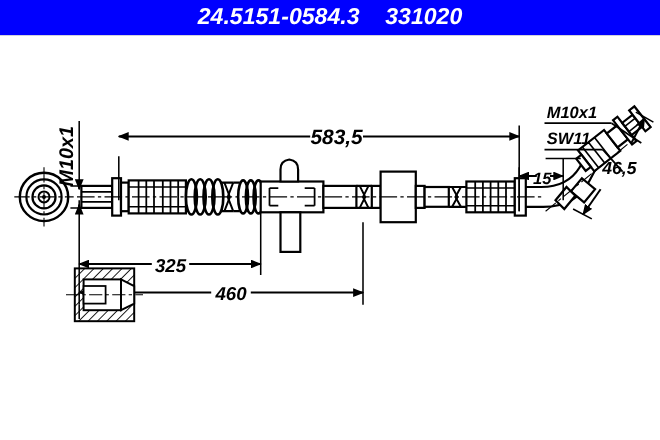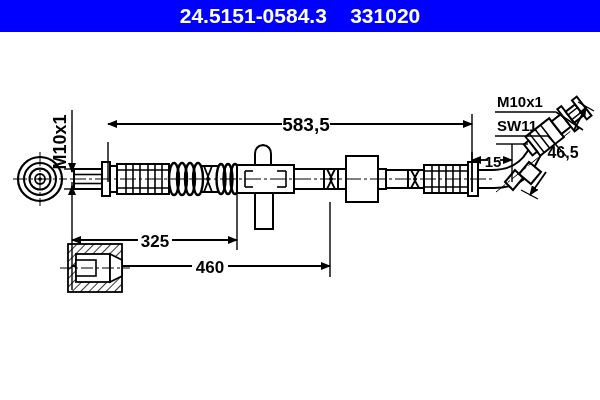--- a/index.html
+++ b/index.html
@@ -7,20 +7,21 @@
     padding: 0;
     background: #ffffff;
   }
   #page {
     position: relative;
     width: 600px;
     height: 400px;
     background: #0f172a;
     overflow: hidden;
     font-family: "Liberation Sans", sans-serif;
+    font-style: italic;
   }
   #header-bar {
     position: absolute;
     left: 0;
     top: 0;
     width: 600px;
     height: 32px;
     background: #0000ff;
   }
   #header-text {

